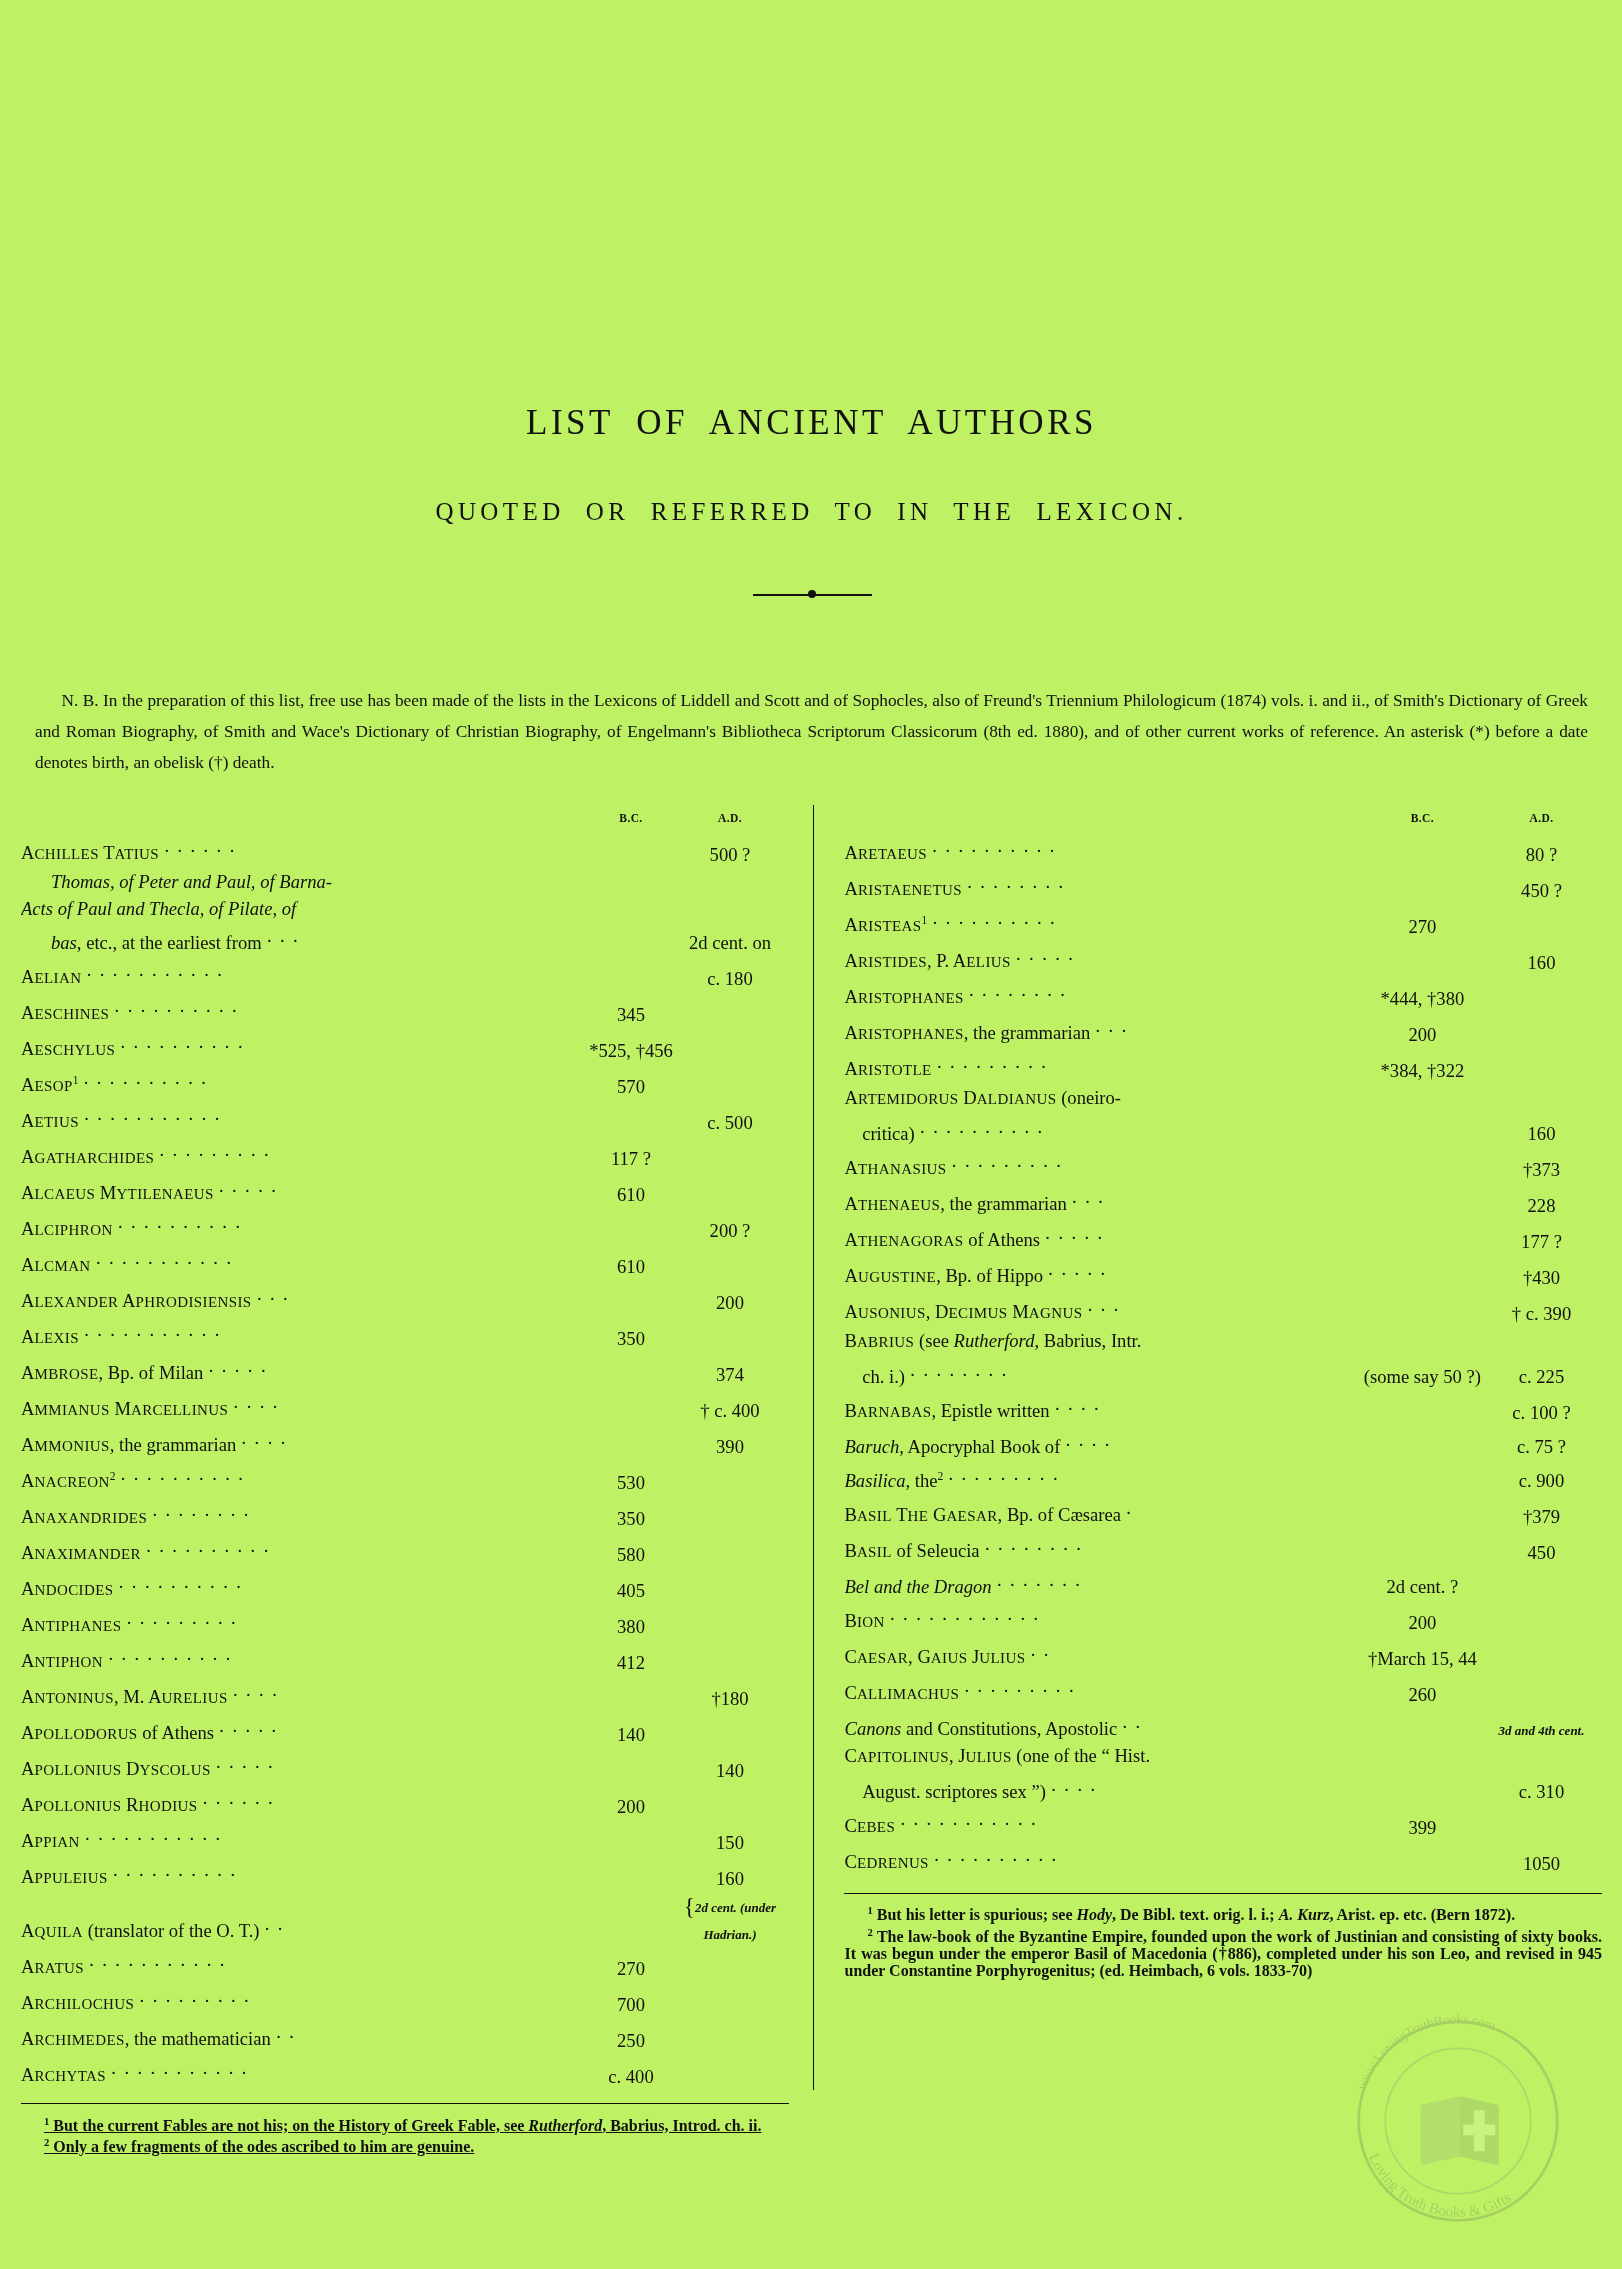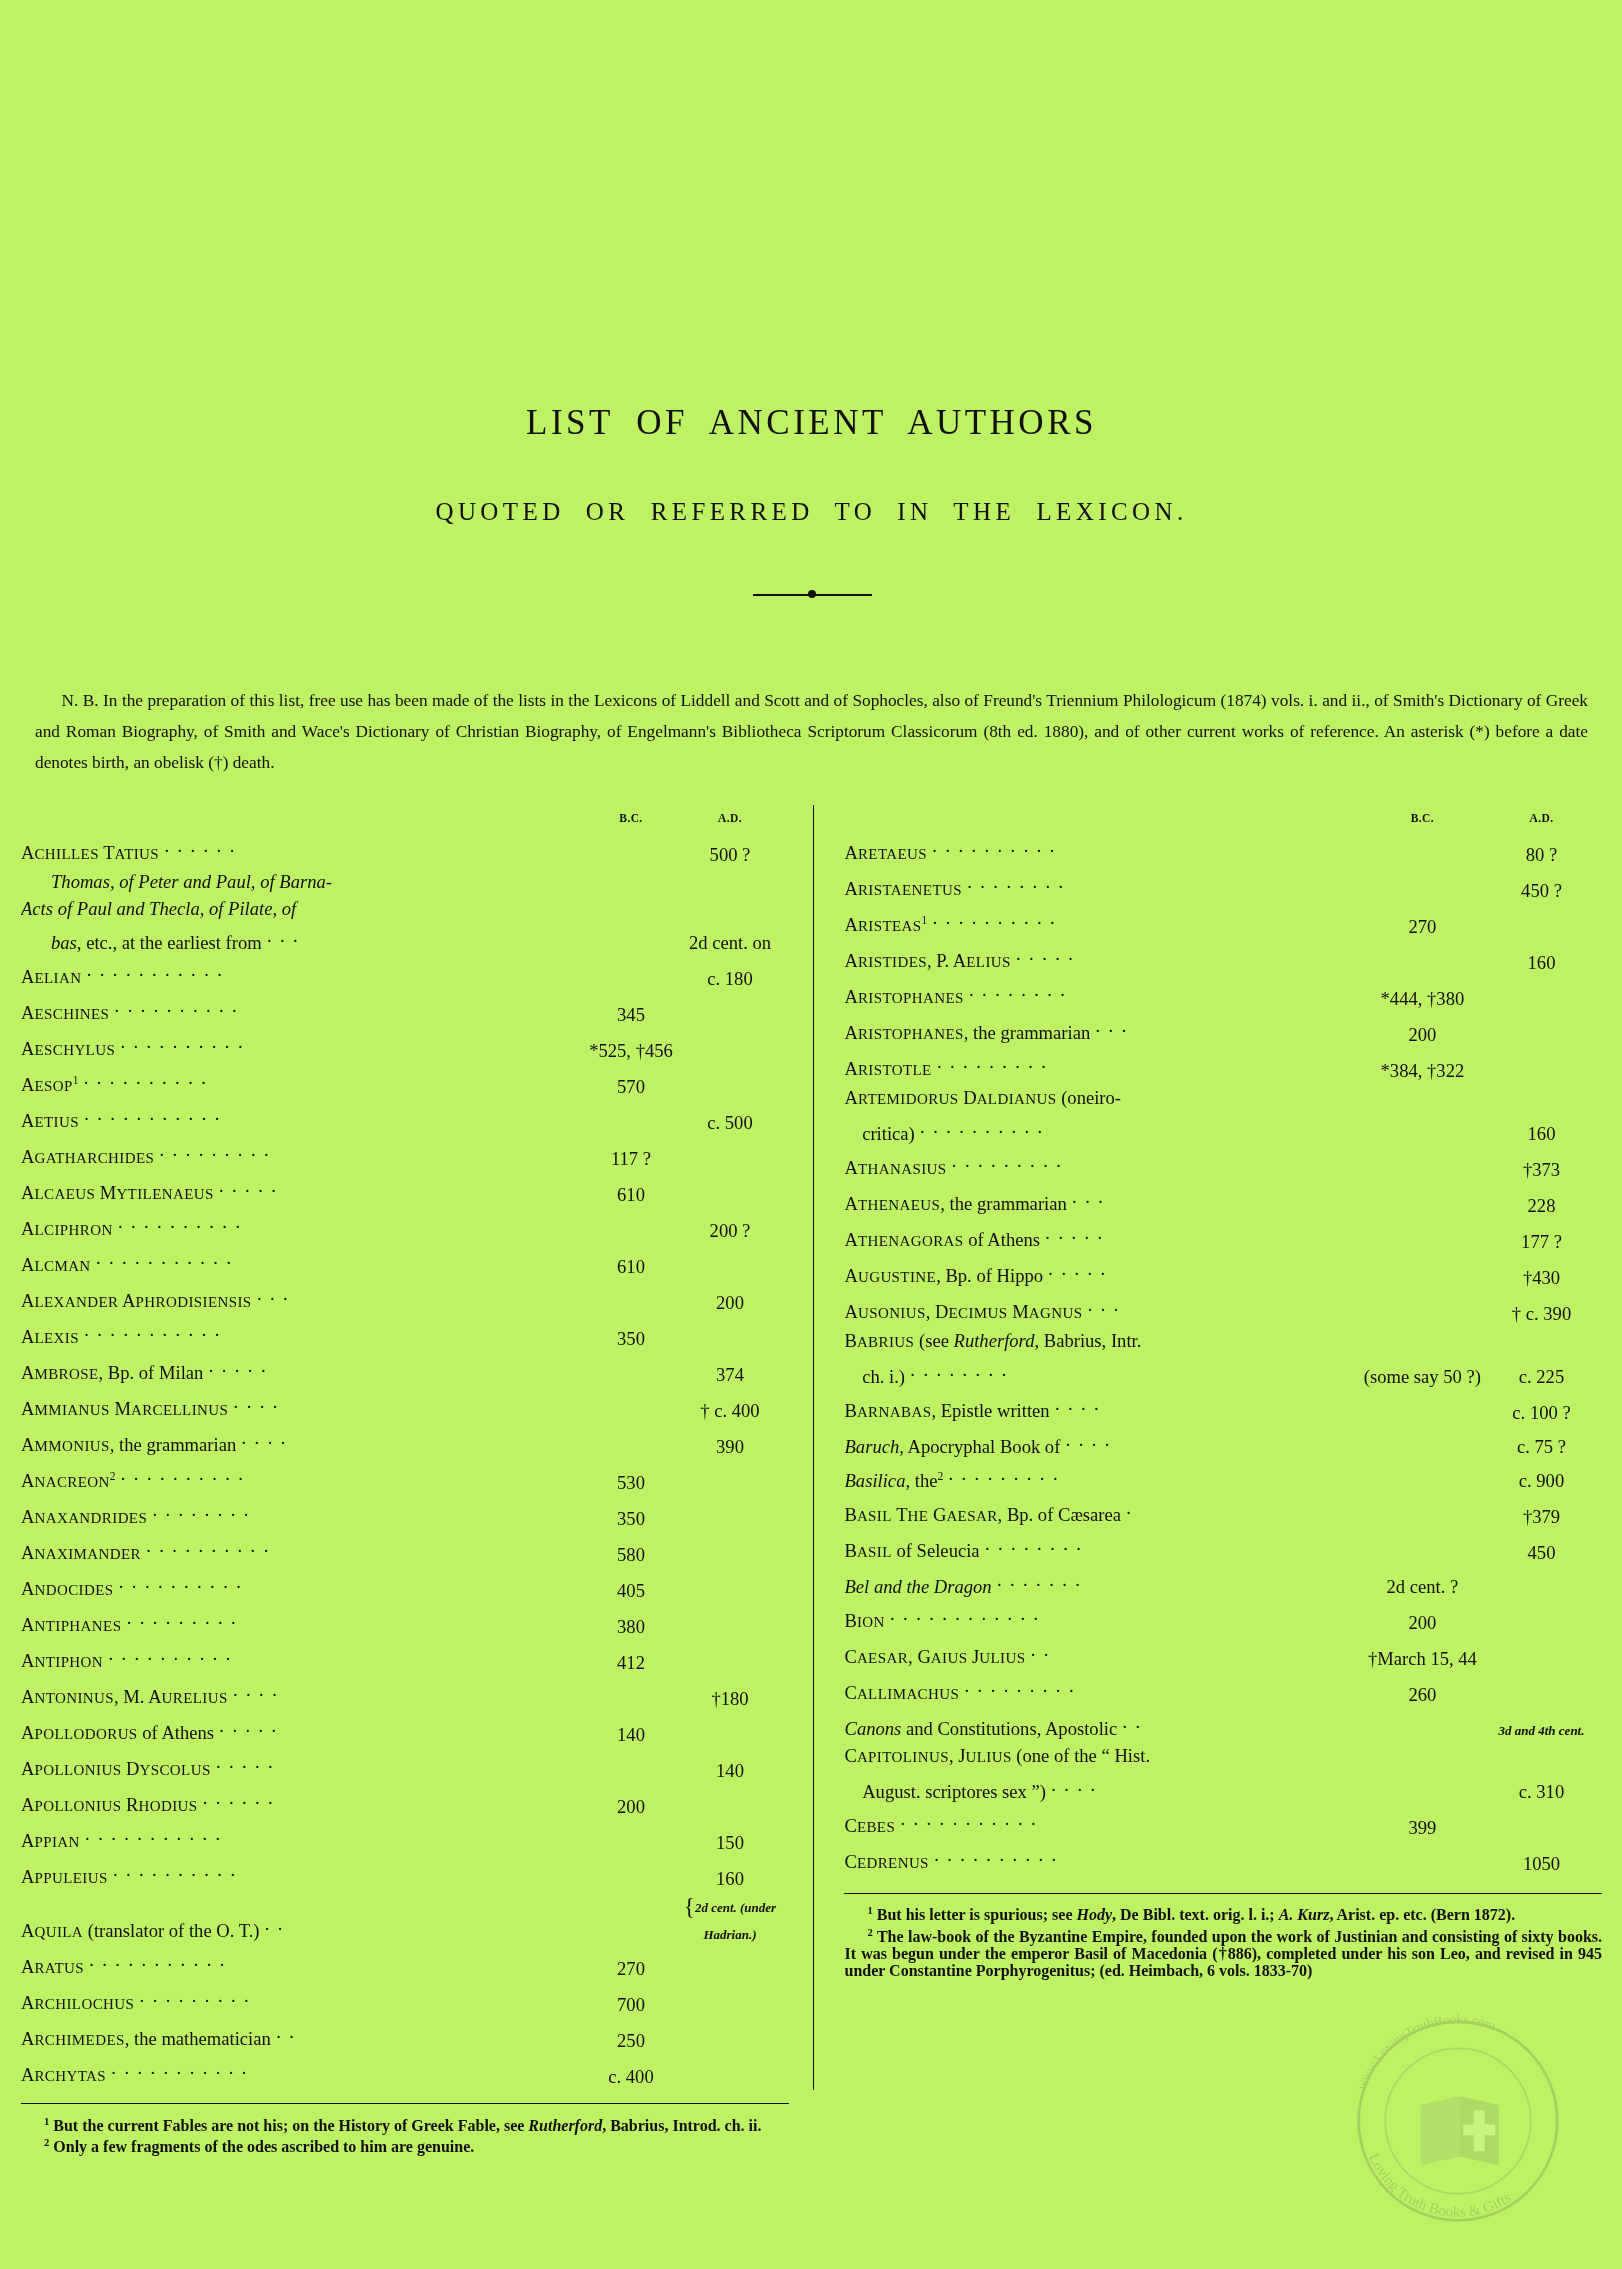--- a/index.html
+++ b/index.html
@@ -154,21 +154,21 @@
     font-weight: bold;
     text-align: justify;
   }
   .footnotes p { margin: 0; text-indent: 23px; }
   .fnum { font-size: 10.6px; vertical-align: super; font-weight: bold; }
 
   .foot-wrap {
     display: flex;
     margin: 0 21px;
   }
-  .foot-col { width: 50%; box-sizing: border-box; }
+  .foot-col { width: 50%; box-sizing: border-box; text-decoration: underline; }
   .foot-left { padding-right: 23px; }
   .foot-right { padding-left: 30px; }
 
   
   .right-foot { margin-top: 16px; }
 
   
   .watermark {
     position: absolute;
     right: 32px;

